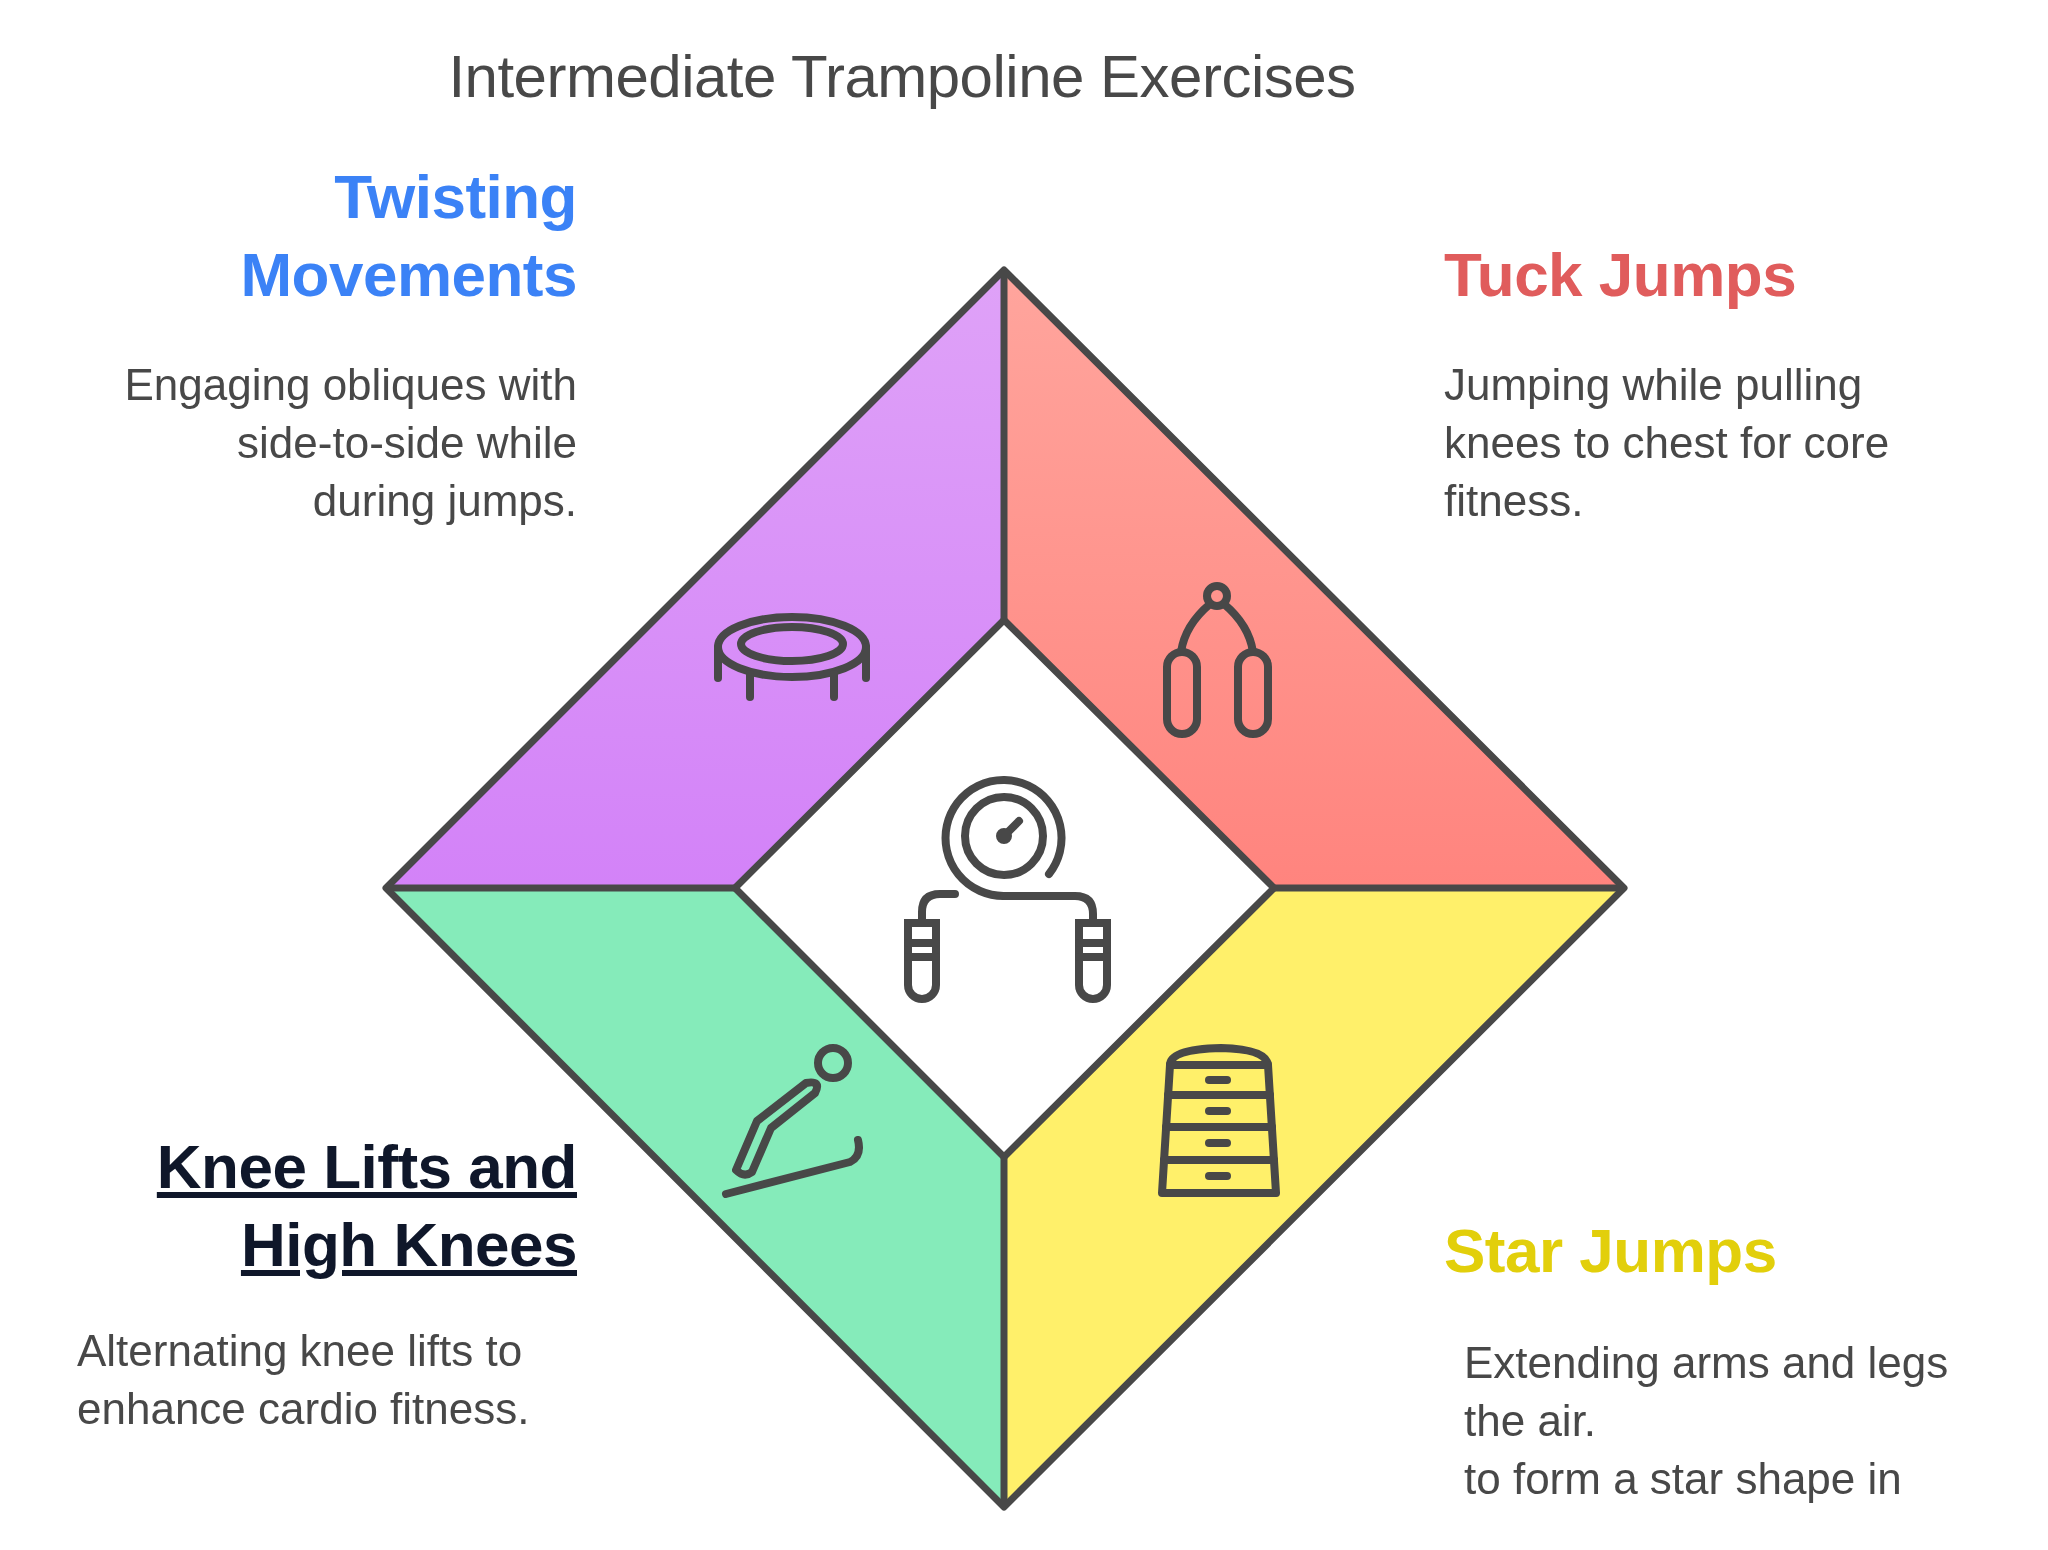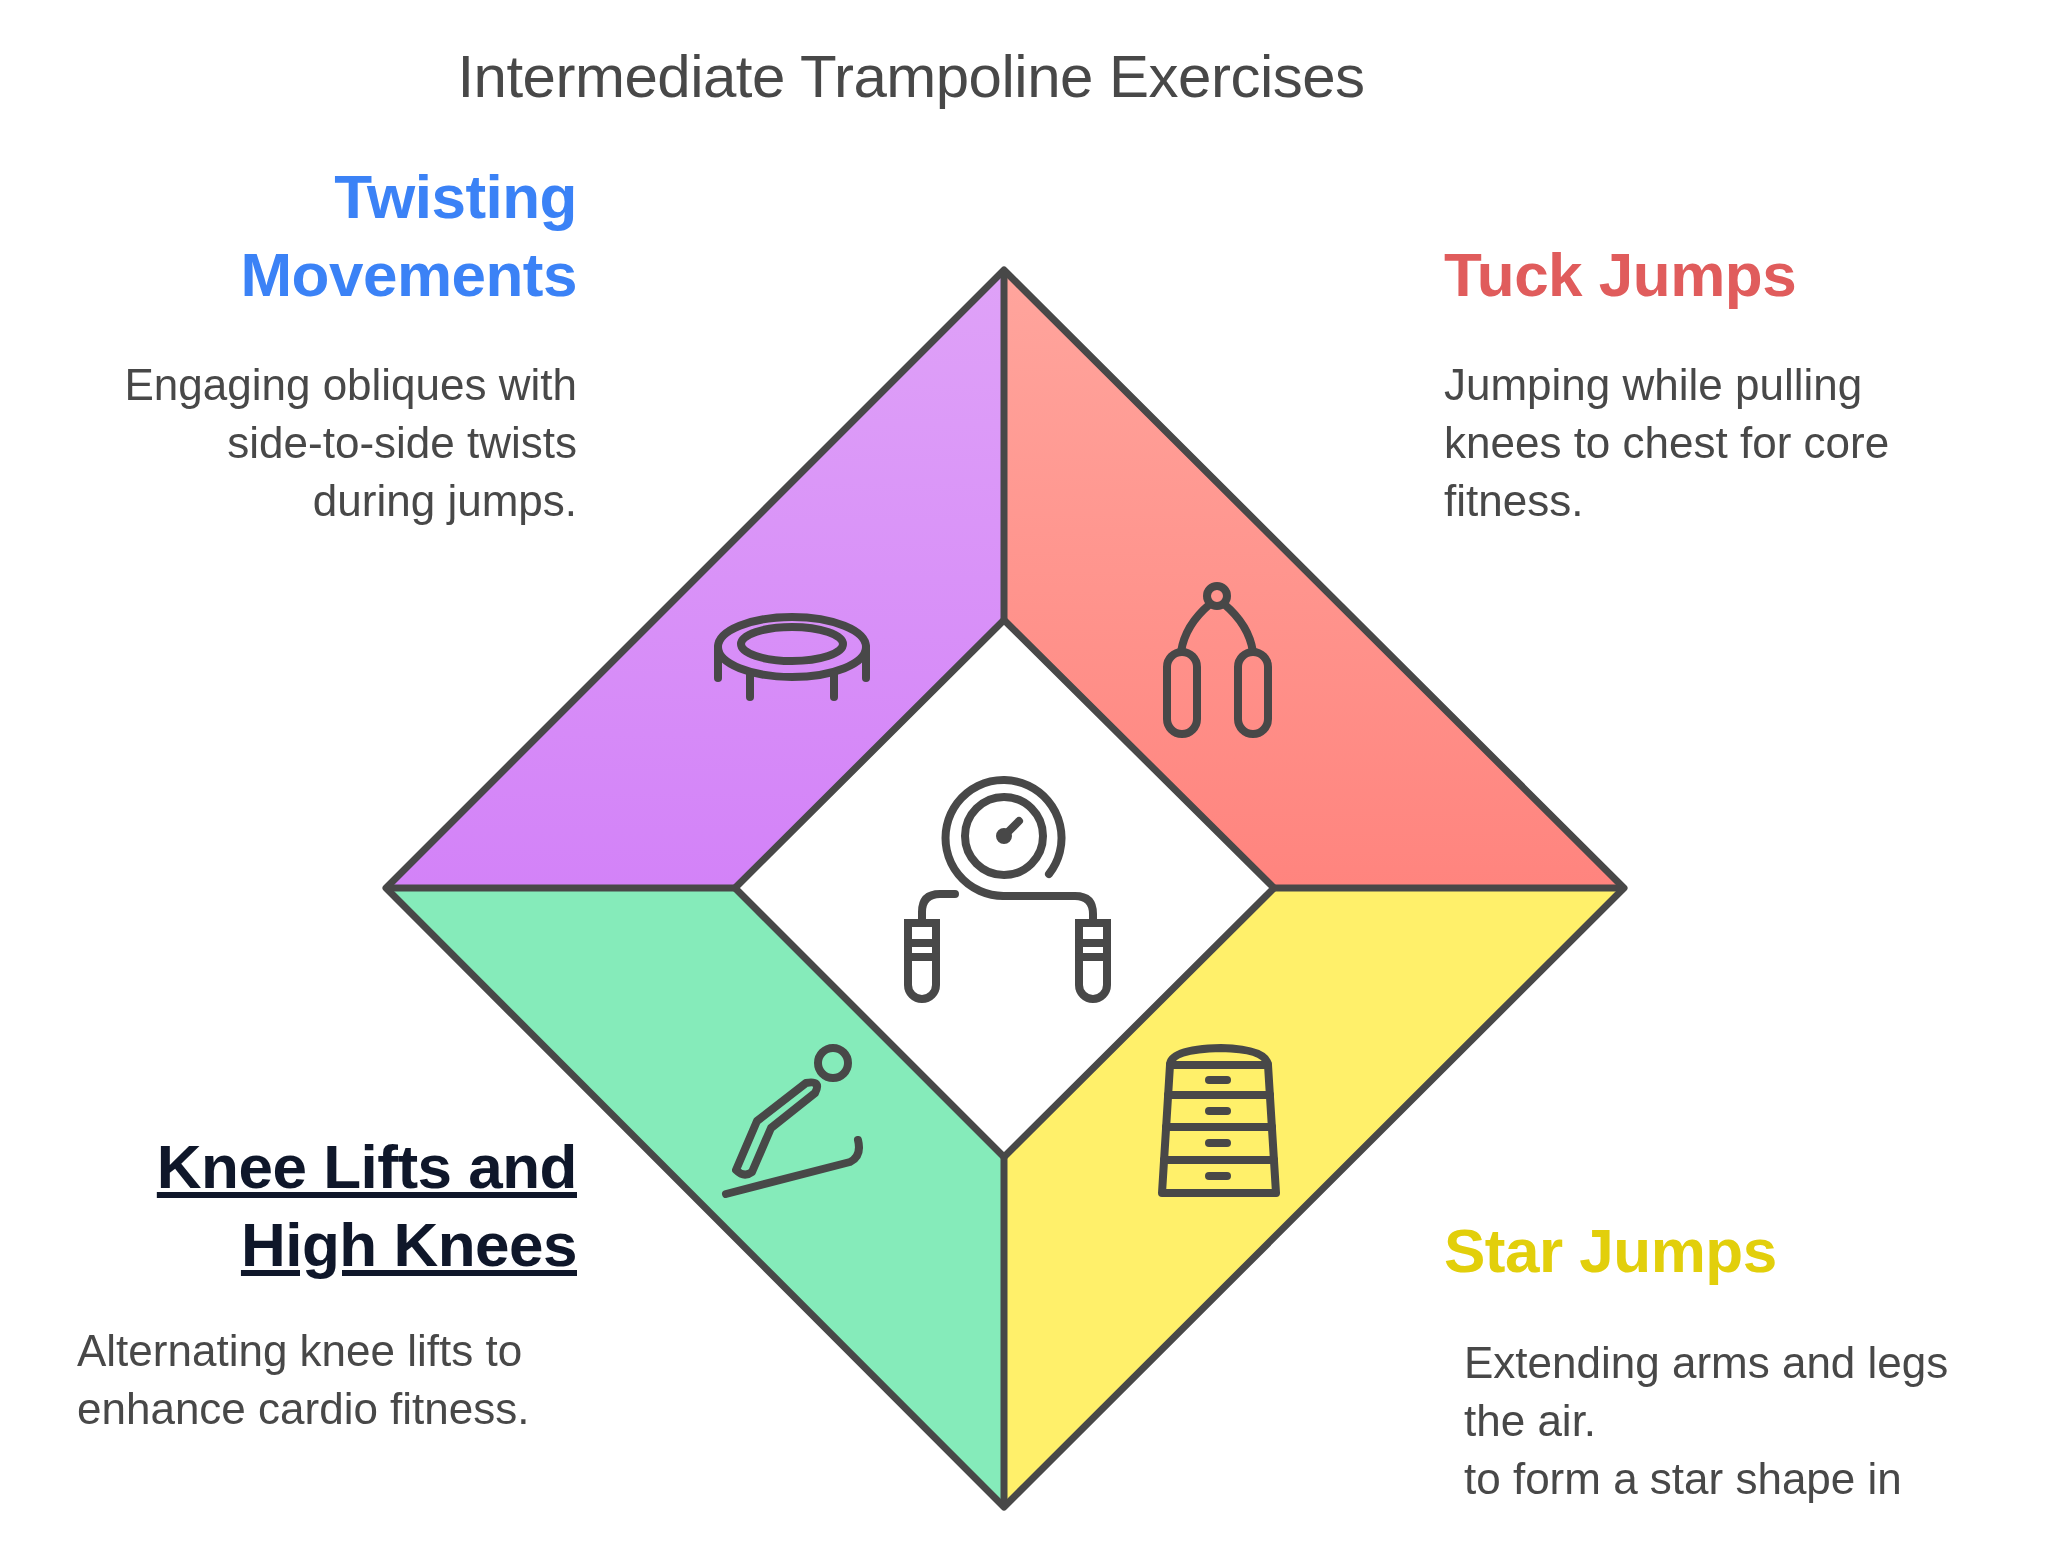--- a/index.html
+++ b/index.html
@@ -1,20 +1,20 @@
 <!DOCTYPE html>
 <html><head>
 <meta charset="utf-8">
 <style>
   html, body { margin: 0; padding: 0; background: #ffffff; }
   body { width: 2048px; height: 1550px; position: relative; overflow: hidden;
          font-family: "Liberation Sans", "DejaVu Sans", sans-serif; }
   #stage { position: absolute; left: 0; top: 0; }
   .title { position: absolute; left: 0; top: 42px; width: 1804px; text-align: center;
-           font-size: 60px; color: #484848; letter-spacing: -0.5px; padding-left: 9px; }
+           font-size: 60px; color: #484848; letter-spacing: -0.5px; }
   .block { position: absolute; width: 540px; }
   .block.left { left: 37px; text-align: right; }
   .block.right { left: 1444px; text-align: left; }
   .heading { font-weight: bold; font-size: 62px; line-height: 78px; letter-spacing: -0.5px; }
   .desc { font-size: 44px; line-height: 58px; color: #484848; margin-top: 40px; }
   .desc span { display: block; white-space: nowrap; }
 </style>
 </head>
 <body>
 
@@ -98,21 +98,21 @@
 
 <div class="title">Intermediate Trampoline Exercises</div>
 
 <div class="block left" style="top:158px;">
   <div class="heading" style="color:#3b82f6;">
     <div>Twisting</div>
     <div>Movements</div>
   </div>
   <div class="desc" style="margin-top:42px;">
     <span>Engaging obliques with</span>
-    <span>side-to-side twists</span>
+    <span>side-to-side while</span>
     <span>during jumps.</span>
   </div>
 </div>
 
 <div class="block right" style="top:236px;">
   <div class="heading" style="color:#E05C5C;">
     <div>Tuck Jumps</div>
   </div>
   <div class="desc" style="margin-top:42px;">
     <span>Jumping while pulling</span>

